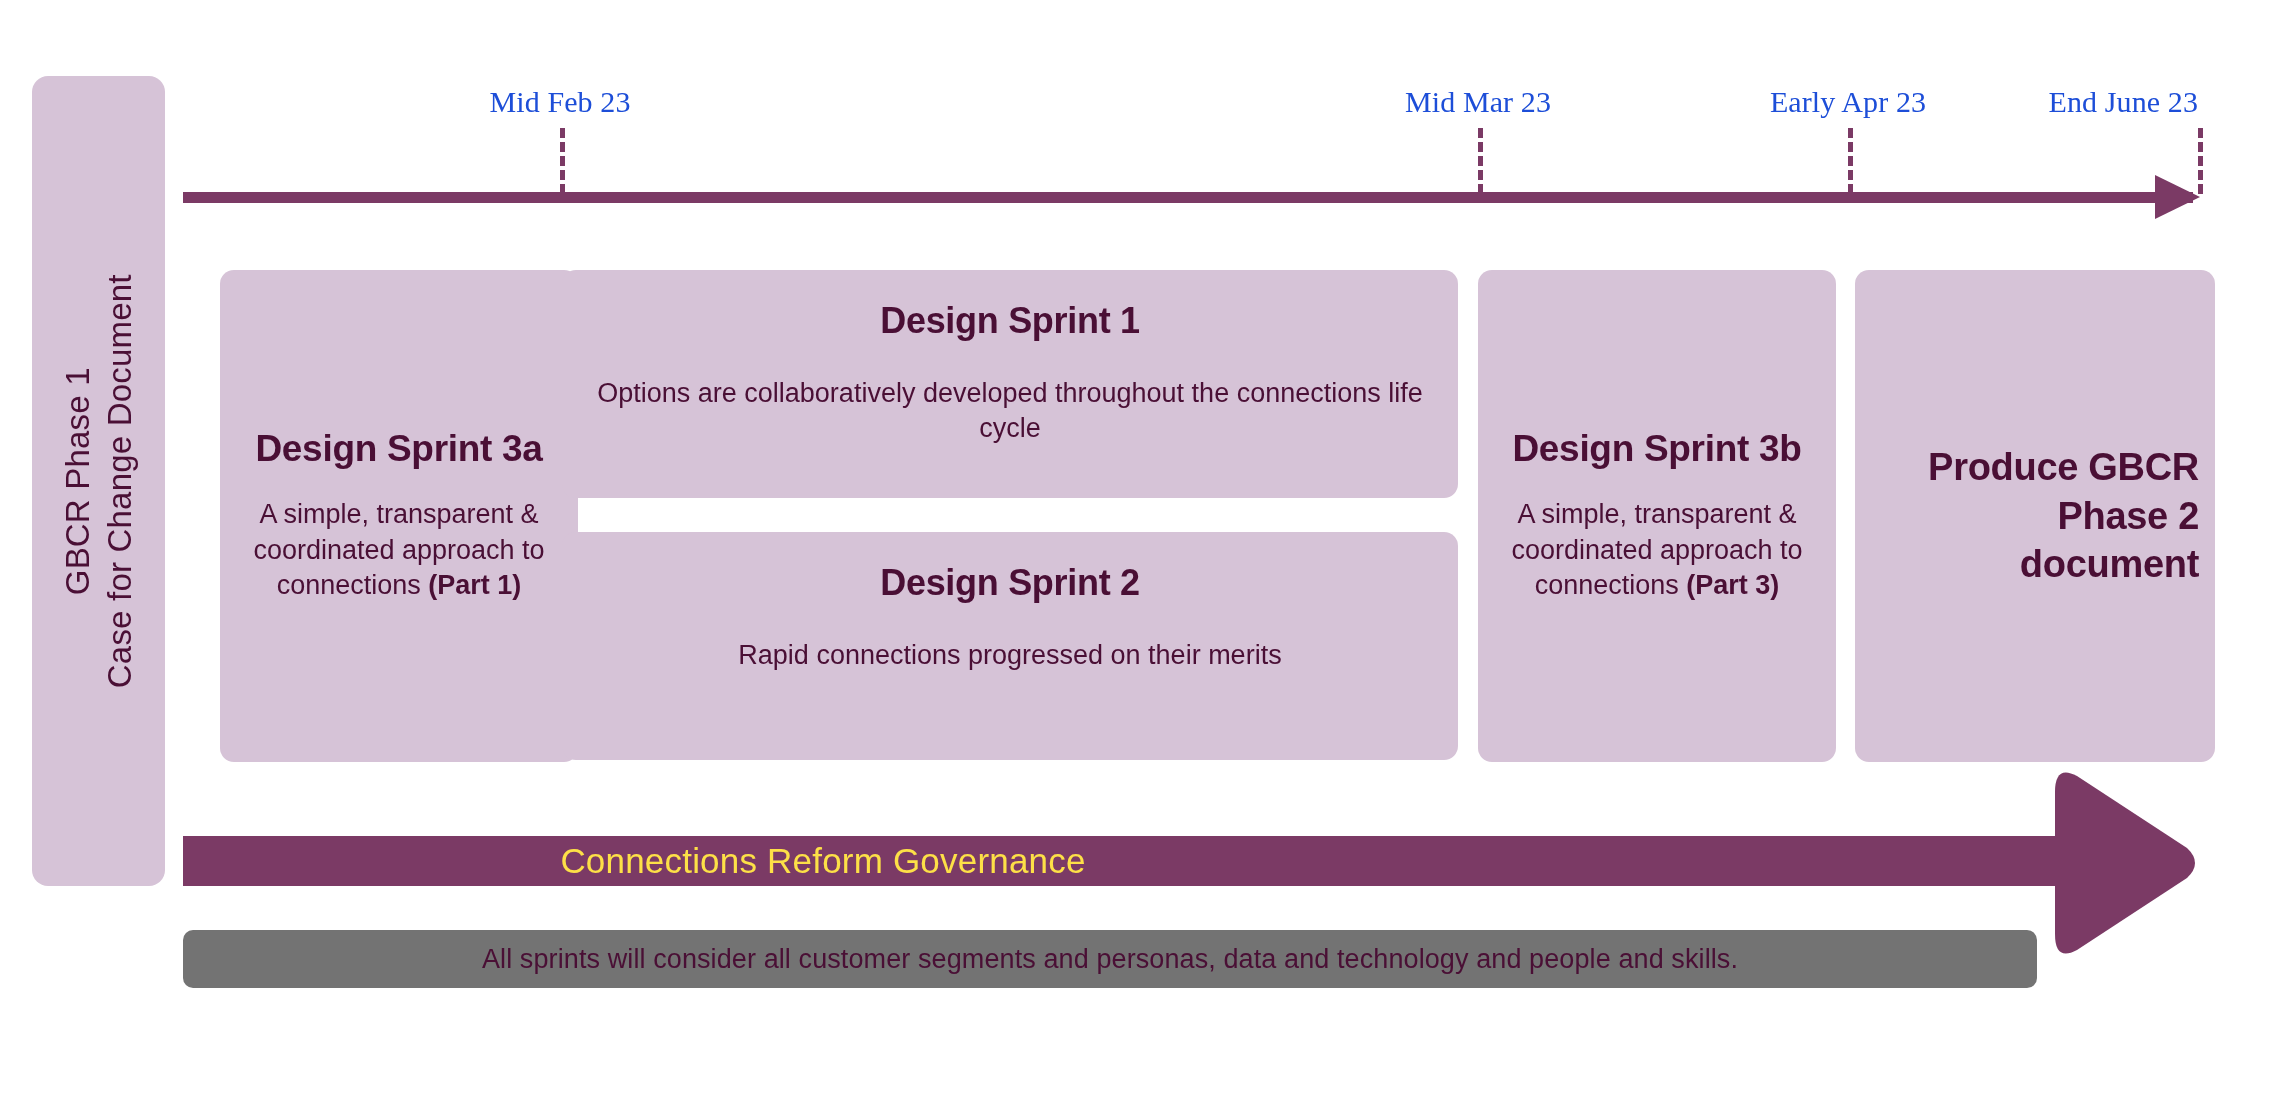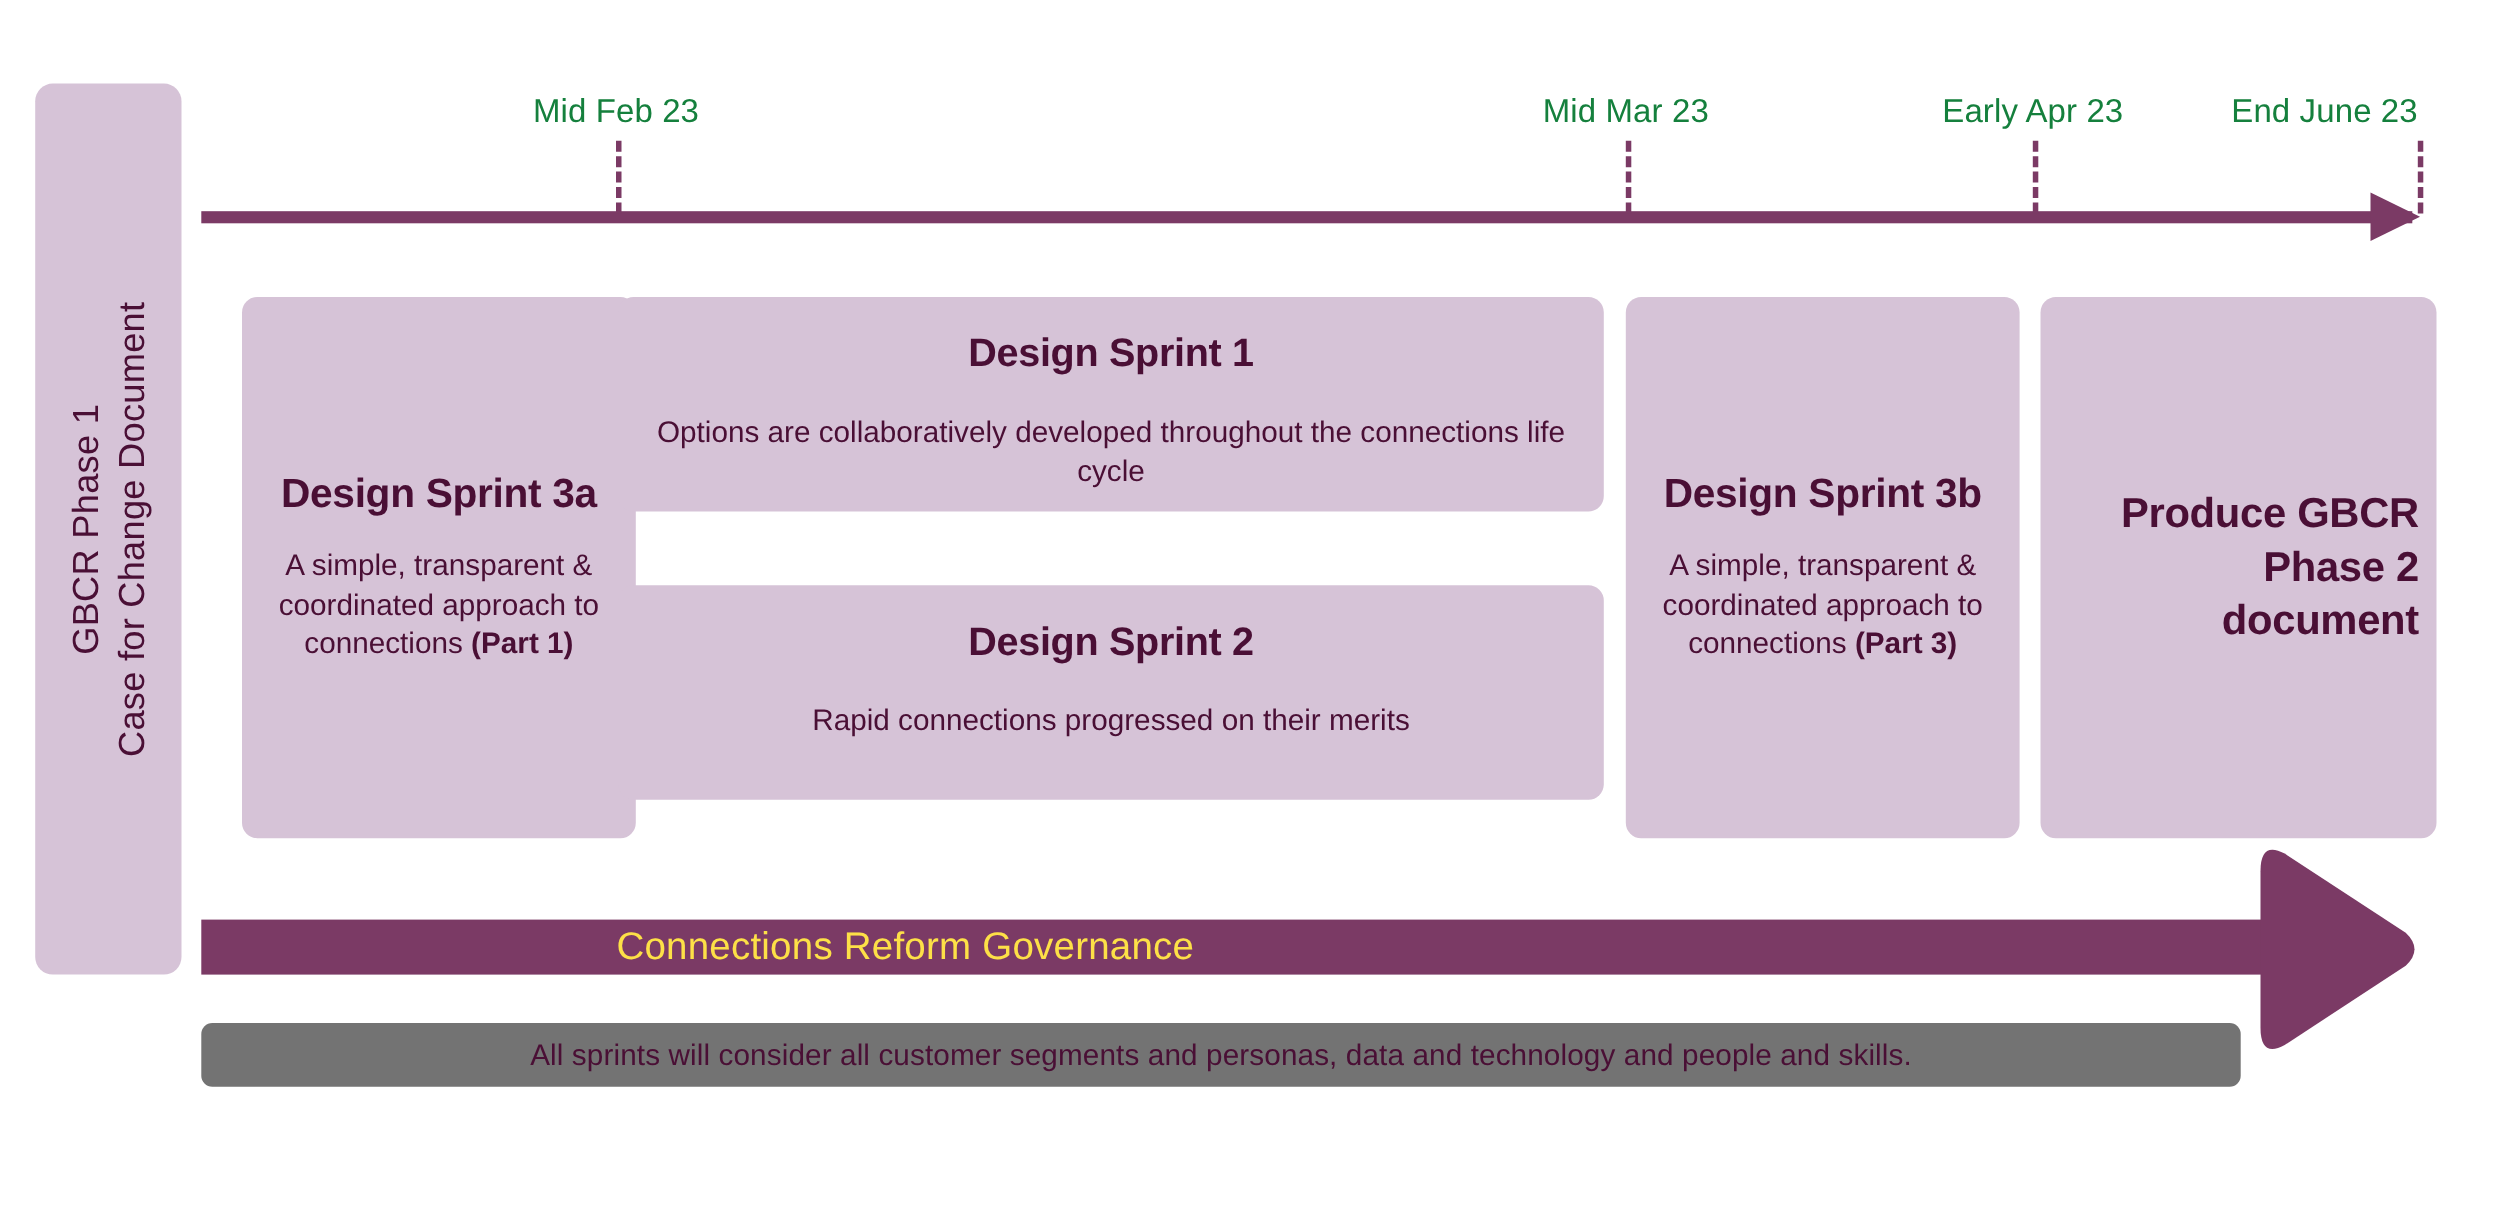--- a/index.html
+++ b/index.html
@@ -68,23 +68,24 @@
     top: 128px;
     width: 0;
     height: 66px;
     border-left: 5px dashed #7b3a65;
   }
   .tick-label {
     position: absolute;
     top: 85px;
     transform: translateX(-50%);
     white-space: nowrap;
-    color: #15803d;
+    color: #1d4ed8;
     font-size: 30px;
     letter-spacing: 0.1px;
+    font-family: Liberation Serif, serif;
   }
 
   
   .card {
     position: absolute;
     background: #d6c3d7;
     border-radius: 14px;
     box-sizing: border-box;
     color: #4a0f35;
     display: flex;
@@ -106,21 +107,21 @@
     margin-top: 26px;
   }
   .card-body b { font-weight: bold; }
 
   .card-tall {
     width: 358px;
     height: 492px;
   }
   .card-wide {
     width: 896px;
-    height: 195px;
+    height: 228px;
     justify-content: flex-start;
     padding-top: 30px;
   }
   .card-wide .card-title { font-size: 36px; }
   .card-wide .card-body { font-size: 27px; margin-top: 34px; }
 
   #card-3a  { left: 185px;  top: 270px; margin-left: 35px; }
   #card-ds1 { left: 562px;  top: 270px; }
   #card-ds2 { left: 562px;  top: 532px; }
   #card-3b  { left: 1478px; top: 270px; }

